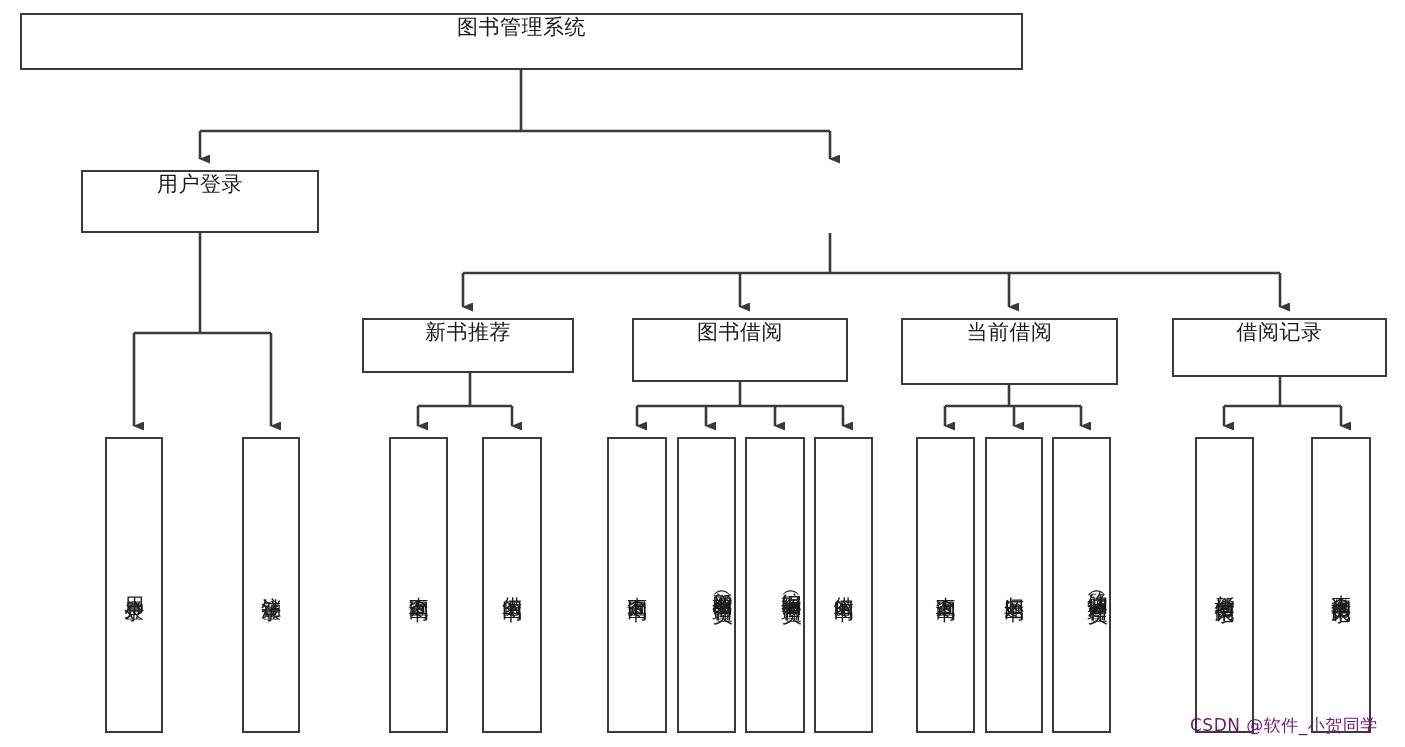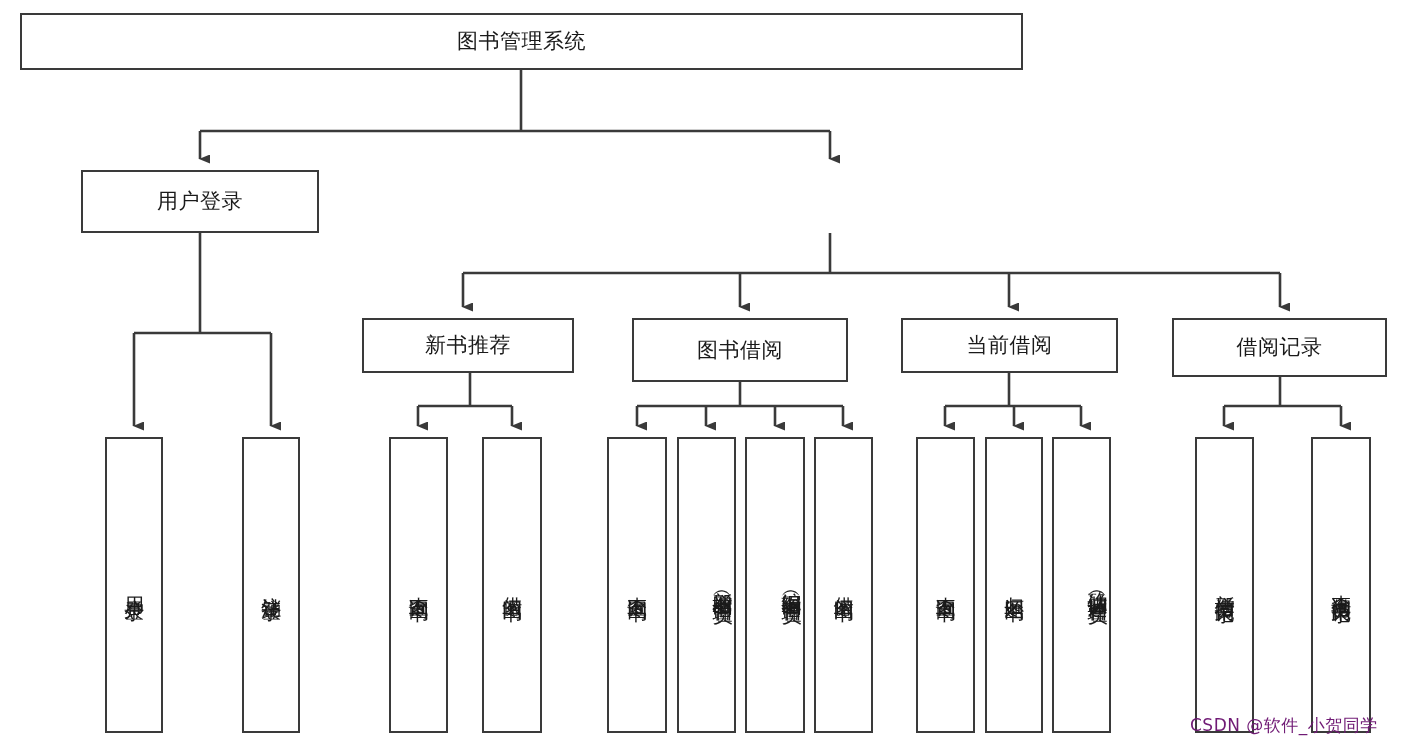--- a/index.html
+++ b/index.html
@@ -24,21 +24,20 @@
     top: 0;
     width: 1405px;
     height: 747px;
   }
   .node {
     position: absolute;
     box-sizing: border-box;
     border: 2.2px solid #3a3a3a;
     background: #ffffff;
     display: flex;
-    align-items: center;
     justify-content: center;
     color: #1a1a1a;
     line-height: 1.18;
   }
   .node-h {
     font-size: 21px;
     letter-spacing: 0.5px;
   }
   .node-root {
     font-size: 21px;
@@ -131,21 +130,21 @@
   <div class="node node-h" style="left:81px; top:170px; width:238px; height:63px;">
     <span>用户登录</span>
   </div>
 
   <div class="node node-h" style="left:362px; top:318px; width:212px; height:55px;">
     <span>新书推荐</span>
   </div>
   <div class="node node-h" style="left:632px; top:318px; width:216px; height:64px;">
     <span>图书借阅</span>
   </div>
-  <div class="node node-h" style="left:901px; top:318px; width:217px; height:55px;">
+  <div class="node node-h" style="left:901px; top:318px; width:217px; height:67px;">
     <span>当前借阅</span>
   </div>
   <div class="node node-h" style="left:1172px; top:318px; width:215px; height:59px;">
     <span>借阅记录</span>
   </div>
 
   <div class="node node-v center-v" style="left:105px; top:437px; width:58px; height:296px;">
     <span>用户登录</span>
   </div>
   <div class="node node-v center-v" style="left:242px; top:437px; width:58px; height:296px;">

